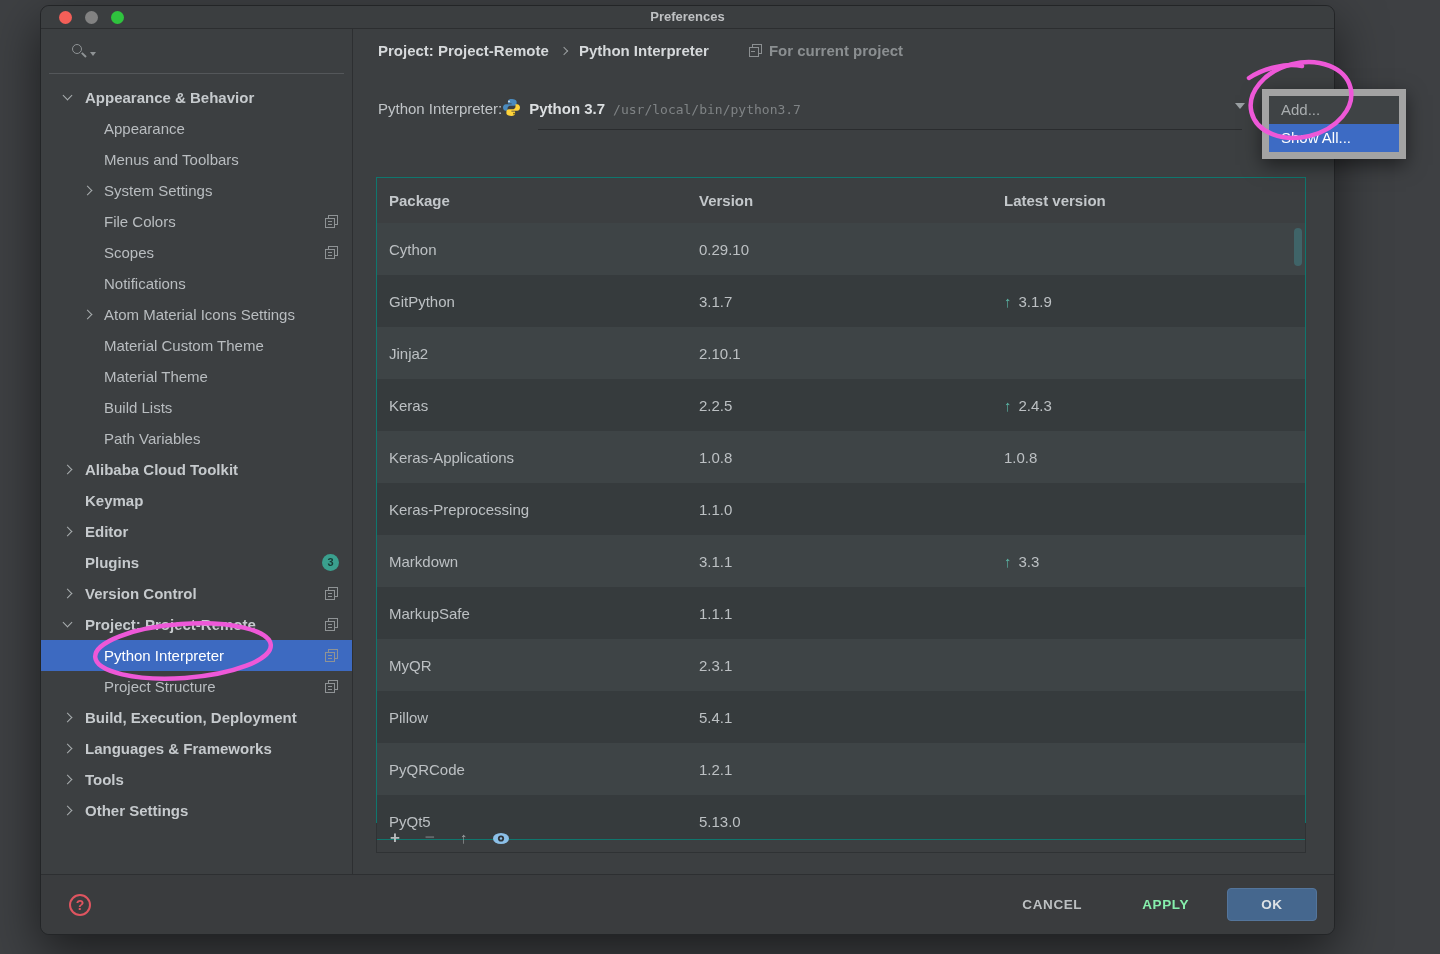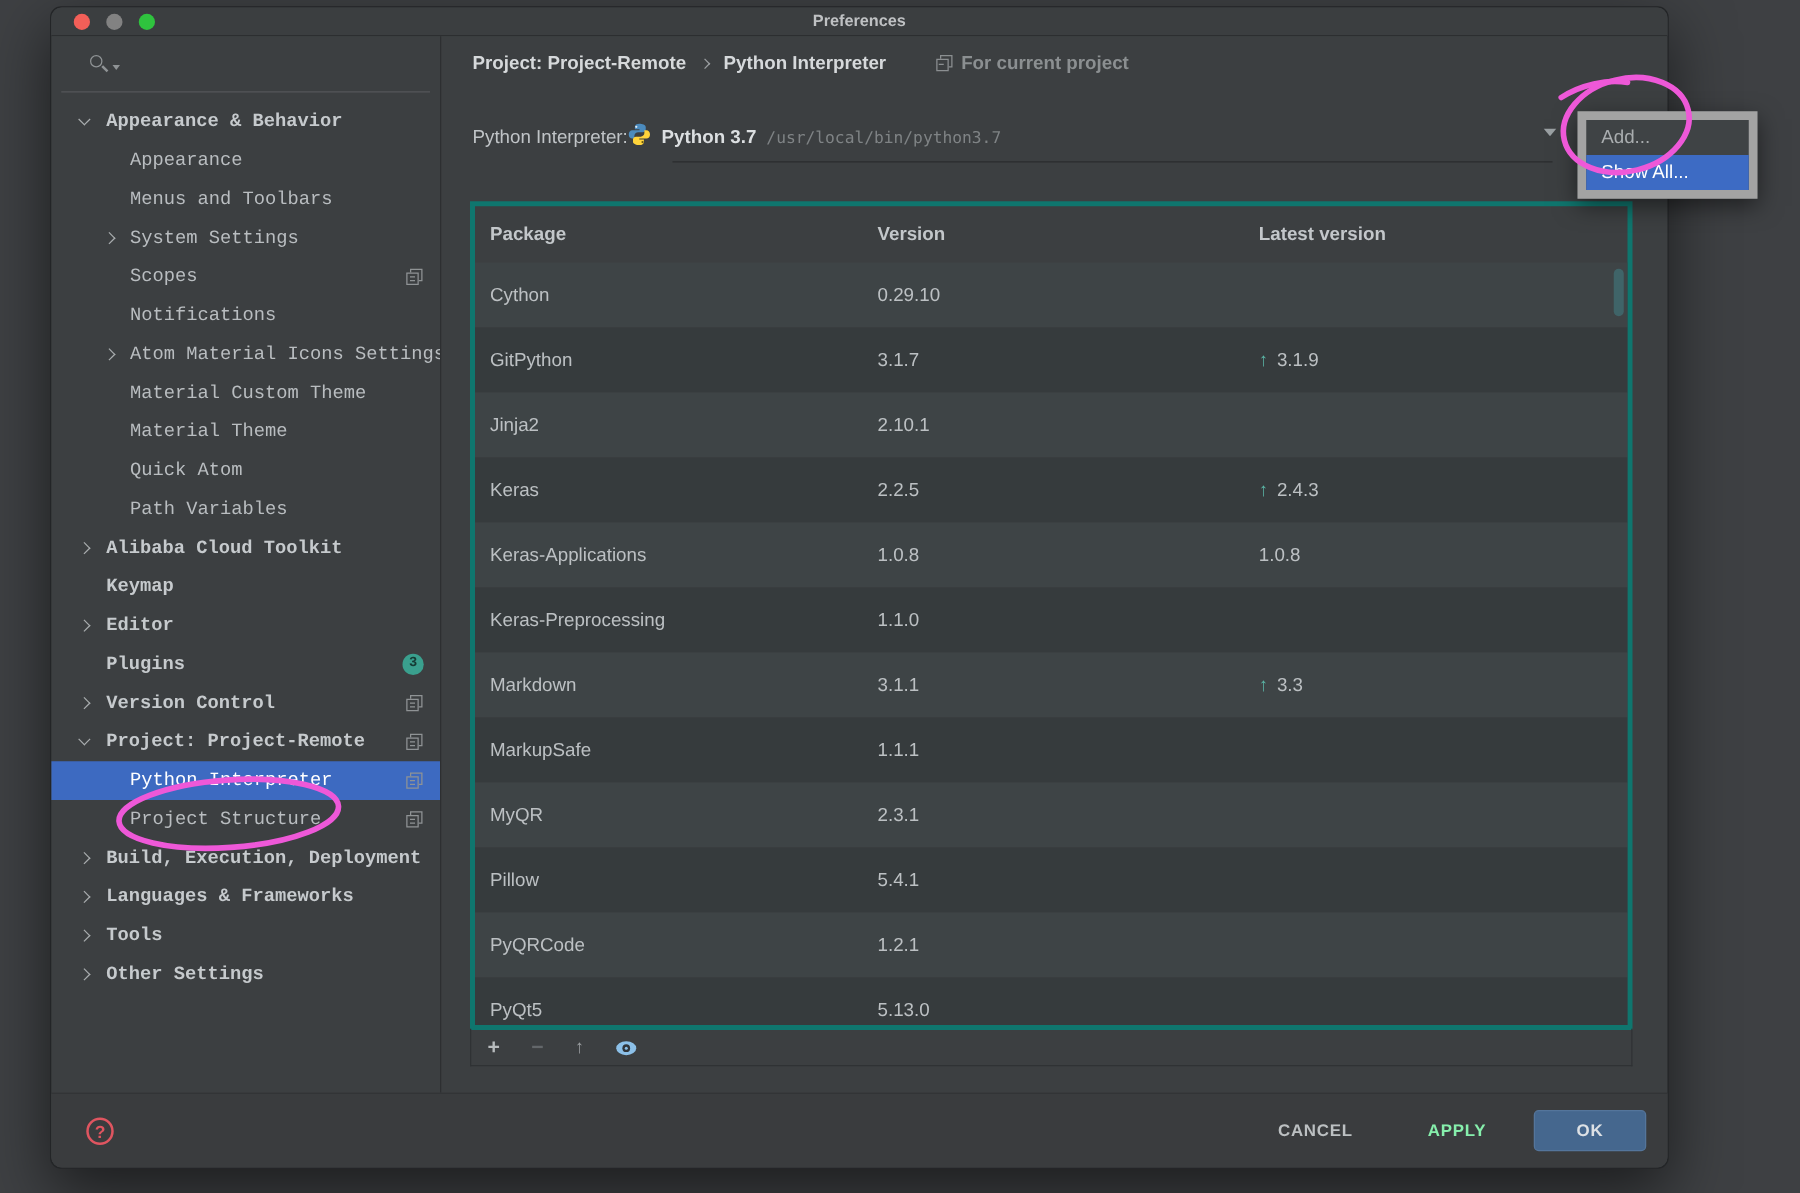--- a/index.html
+++ b/index.html
@@ -30,21 +30,20 @@
   .light.green { background:#2fc33e; }
   .win-title {
     position:absolute; left:0; right:0; top:3px; text-align:center;
     font-size:13px; font-weight:bold; color:#bfc1c3;
   }
   
   .content { flex:1 1 auto; display:flex; min-height:0; }
   .sidebar {
     flex:0 0 312px; border-right:1px solid #2d2f31; position:relative;
     overflow:hidden;
-    font-family:Liberation Mono, monospace;
   }
   .search-row {
     height:45px; display:flex; align-items:center; padding:0 10px 0 22px;
     border-bottom:1px solid #54575a; margin:0 8px 0 8px;
   }
   .mag { position:relative; width:18px; height:18px; }
   .mag::before { content:""; position:absolute; left:1px; top:2px; width:8px; height:8px;
     border:1.7px solid #8f9395; border-radius:50%; }
   .mag::after { content:""; position:absolute; left:10px; top:12px; width:6px; height:1.7px;
     background:#8f9395; transform:rotate(45deg); }
@@ -91,22 +90,22 @@
     background-image:linear-gradient(#8b8f91,#8b8f91); background-size:4px 1px; background-position:1.5px 3px; background-repeat:no-repeat; }
   .interp-row { position:absolute; left:25px; top:66px; display:flex; align-items:baseline; font-size:15px; }
   .interp-label { color:#c0c4c7; margin-right:0; }
   .py-logo { position:relative; top:3px; margin-right:8px; }
   .interp-name { font-weight:bold; color:#dcdfe1; margin-right:8px; }
   .interp-path { font-family:"DejaVu Sans Mono", monospace; font-size:13px; color:#7f8385; }
   .interp-underline { position:absolute; left:185px; top:100px; width:704px; height:1px; background:#2a2c2e; }
   .combo-caret { position:absolute; left:882px; top:74px; width:0; height:0;
     border-left:5px solid transparent; border-right:5px solid transparent; border-top:6px solid #9aa0a3; }
   
-  .pkg-table { position:absolute; left:23px; top:132px; width:930px; height:663px;
-    border:4px solid #0f766e; overflow:hidden; }
+  .pkg-table { position:absolute; left:23px; top:148px; width:930px; height:663px;
+    border:1px solid #0f766e; overflow:hidden; }
   .pkg-head, .pkg-row { display:grid; grid-template-columns:310px 305px 1fr; align-items:center; }
   .pkg-head { height:45px; font-weight:bold; color:#c3c7ca; font-size:15px; }
   .pkg-head > div { padding-left:12px; }
   .pkg-row { height:52px; font-size:15px; color:#bcc0c3; }
   .pkg-row > div { padding-left:12px; }
   .pkg-row.odd  { background:#3e4446; }
   .pkg-row.even { background:#363b3d; }
   .up-arrow { color:#5bb5a5; margin-right:7px; font-size:15px; }
   .scroll-thumb { position:absolute; right:3px; top:50px; width:8px; height:38px;
     border-radius:4px; background:#3f6468; }
@@ -185,20 +184,27 @@
           </div>
 
           <div class="titem lvl1 even">
             
             <span class="chev right"></span>
             <span>System Settings</span>
             
             
           </div>
 
+          <div class="titem lvl1 odd">
+            
+            
+            <span>File Colors</span>
+            
+            <span class="dup"></span>
+          </div>
 
           <div class="titem lvl1 even">
             
             
             <span>Scopes</span>
             
             <span class="dup"></span>
           </div>
 
           <div class="titem lvl1 odd">
@@ -229,21 +235,21 @@
             
             
             <span>Material Theme</span>
             
             
           </div>
 
           <div class="titem lvl1 odd">
             
             
-            <span>Quick Atom</span>
+            <span>Build Lists</span>
             
             
           </div>
 
           <div class="titem lvl1 even">
             
             
             <span>Path Variables</span>
             
             

